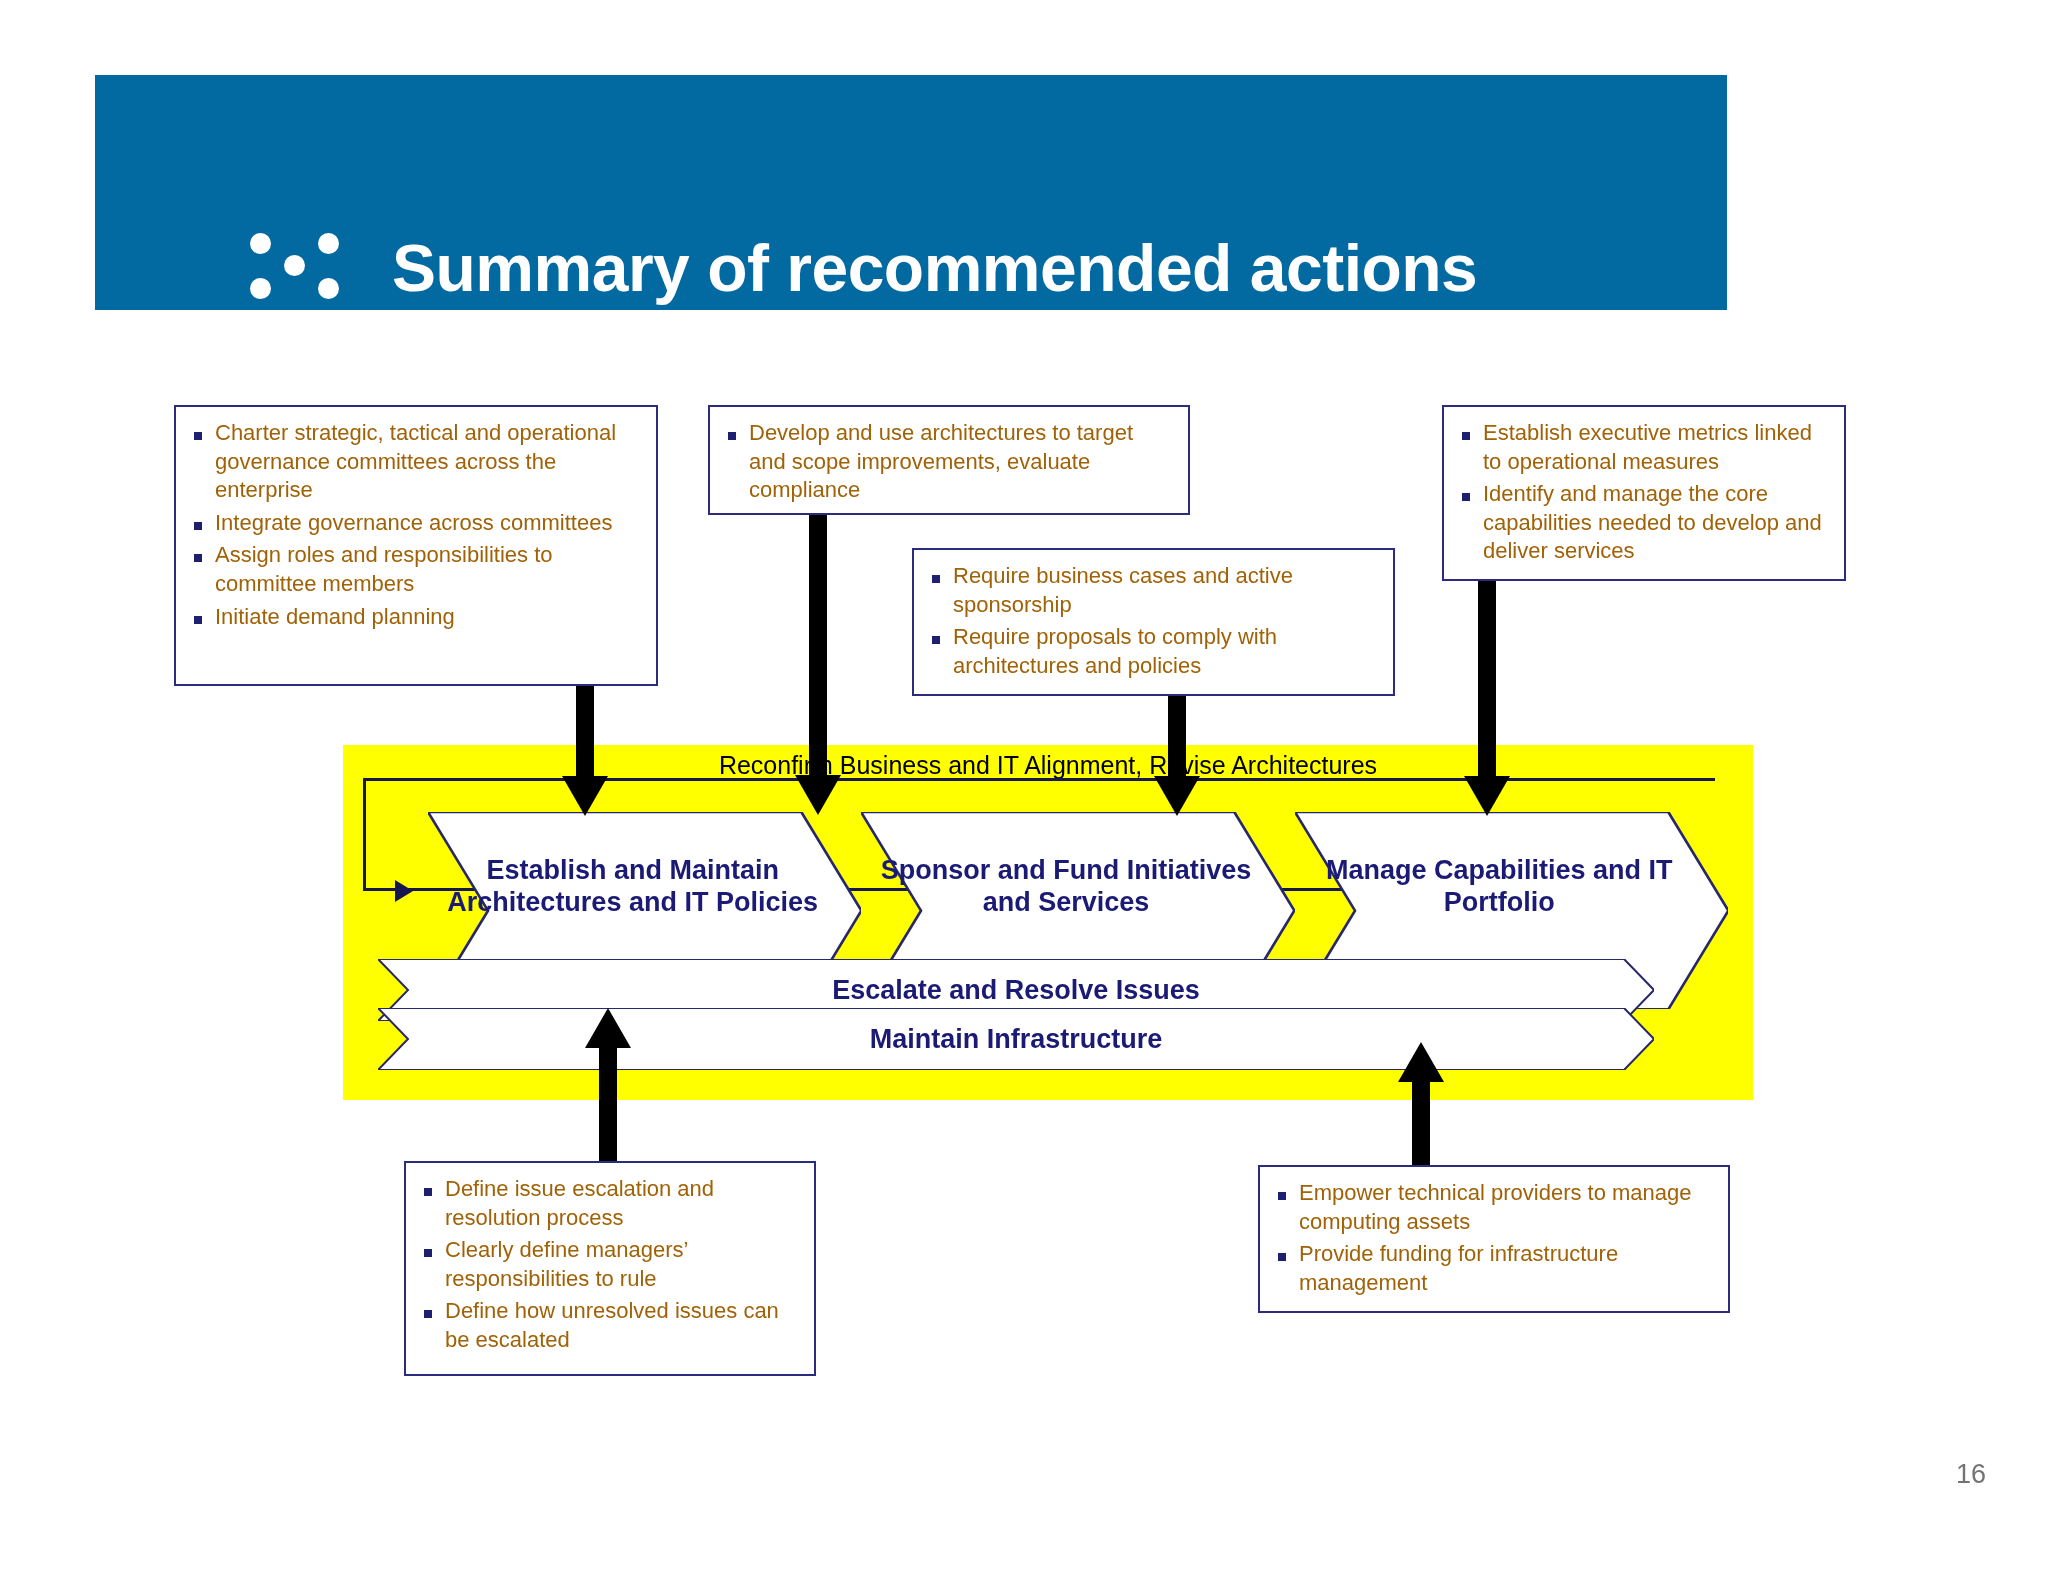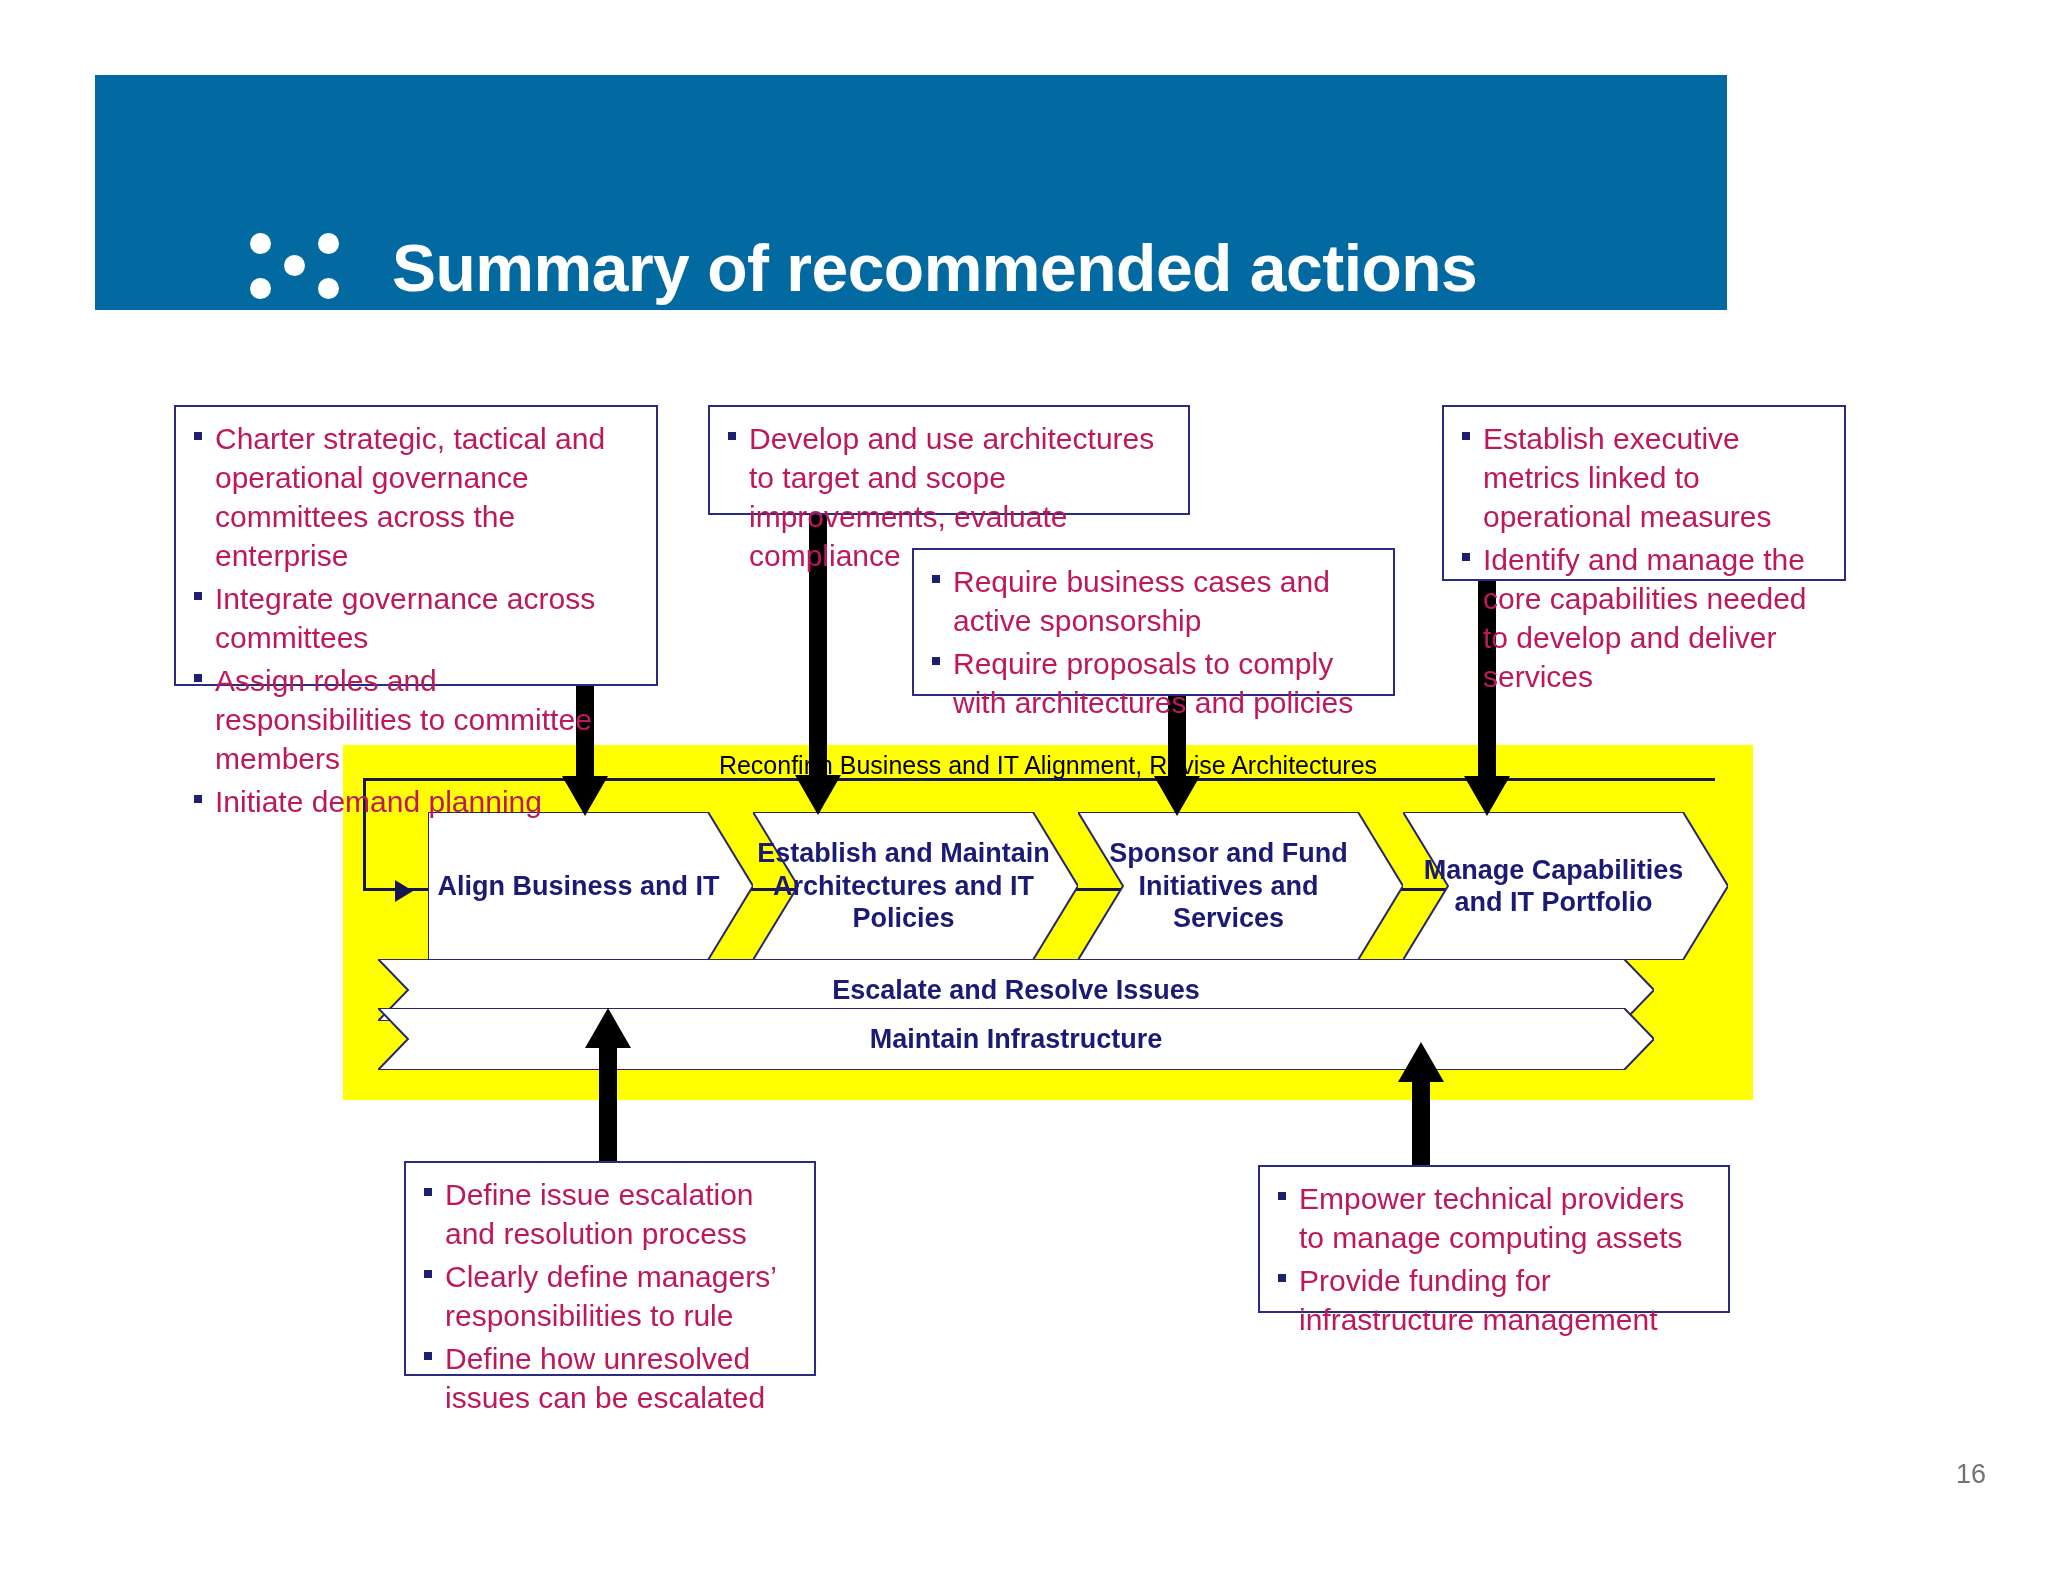--- a/index.html
+++ b/index.html
@@ -59,23 +59,23 @@
   }
   .callout ul {
     margin: 0;
     padding: 0;
     list-style: none;
   }
   .callout li {
     position: relative;
     padding-left: 27px;
     margin: 0 0 4px 0;
-    font-size: 30px;
+    font-size: 22px;
     line-height: 1.30;
-    color: #be185d;
+    color: #a16207;
   }
   .callout li:last-child { margin-bottom: 0; }
   .callout li::before {
     content: "";
     position: absolute;
     left: 6px;
     top: 13px;
     width: 8px;
     height: 8px;
     background: #1f1f70;
@@ -302,26 +302,20 @@
   </ul>
 </div>
 
 <div id="yellow-region"></div>
 <div id="reconfirm-label">Reconfirm Business and IT Alignment, Revise Architectures</div>
 
 <div id="loopback"></div>
 <div id="loopback-arrow"></div>
 
 <div id="chevron-row">
-  <div class="chevron">
-    <svg class="chev-bg" viewBox="0 0 325 148" preserveAspectRatio="none">
-      <polygon points="0,0 280,0 325,74 280,148 0,148" fill="#ffffff" stroke="#27276b" stroke-width="2"></polygon>
-    </svg>
-    <span class="chev-label">Align Business and IT</span>
-  </div>
   <div class="chevron">
     <svg class="chev-bg" viewBox="0 0 325 148" preserveAspectRatio="none">
       <polygon points="0,0 280,0 325,74 280,148 0,148 45,74" fill="#ffffff" stroke="#27276b" stroke-width="2"></polygon>
     </svg>
     <span class="chev-label">Establish and Maintain Architectures and IT Policies</span>
   </div>
   <div class="chevron">
     <svg class="chev-bg" viewBox="0 0 325 148" preserveAspectRatio="none">
       <polygon points="0,0 280,0 325,74 280,148 0,148 45,74" fill="#ffffff" stroke="#27276b" stroke-width="2"></polygon>
     </svg>

